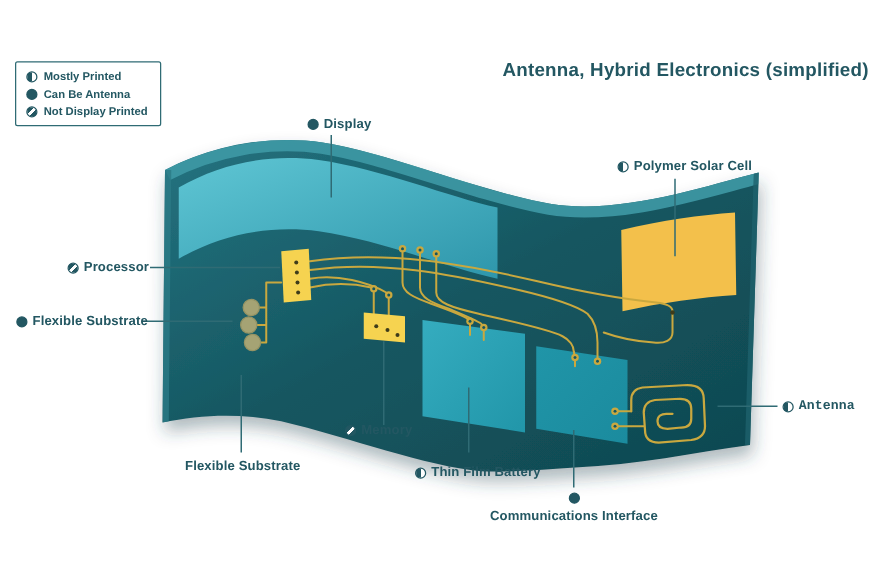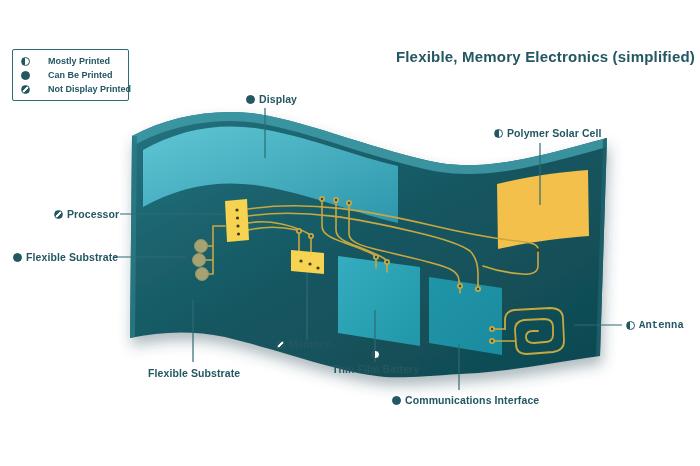--- a/index.html
+++ b/index.html
@@ -10,21 +10,21 @@
     --solar:#f3c04b; --battery1:#35acbf; --battery2:#2196a9;
     --comm1:#2095a8; --comm2:#1b8b9e;
     --trace:#c9a83f; --compYellow:#f6d350; --olive:#a5a374; --pin:#3f3c1a;
   }
   html,body{margin:0;padding:0;background:#fff;}
   .stage{position:relative;width:700px;height:466px;background:#fff;overflow:hidden;
          font-family:"Liberation Sans","DejaVu Sans",sans-serif;color:var(--ink);}
   .title{position:absolute;top:48px;right:5px;font-size:15px;font-weight:bold;letter-spacing:.2px;}
   .legend{position:absolute;left:12px;top:49px;width:101px;border:1.5px solid var(--line);
           border-radius:2px;padding:6px 6px 6px 8px;background:#fff;display:flex;flex-direction:column;gap:4px;}
-  .lg-row{display:flex;align-items:center;gap:18px;font-size:9px;font-weight:bold;white-space:nowrap;}
+  .lg-row{display:flex;align-items:center;gap:5px;font-size:9px;font-weight:bold;white-space:nowrap;}
   .lic{width:7px;height:7px;min-width:7px;border-radius:50%;border:1px solid var(--ink);display:inline-block;background:#fff;}
   .lic[data-icon="full"]{background:var(--ink);}
   .lic[data-icon="half"]{background:linear-gradient(90deg,var(--ink) 50%,#fff 50%);}
   .lic[data-icon="slash"]{background:linear-gradient(135deg,var(--ink) 38%,#fff 38%,#fff 62%,var(--ink) 62%);}
   svg.diagram{position:absolute;left:0;top:0;}
   .lbl{position:absolute;display:flex;align-items:center;gap:4px;font-size:10.5px;font-weight:bold;
        white-space:nowrap;letter-spacing:.1px;}
   .sheet{fill:url(#gsheet);}
   .bevel-top{stroke:var(--bevelTop);stroke-width:18;fill:none;opacity:.9;}
   .bevel-left{stroke:var(--bevelLeft);stroke-width:10;fill:none;opacity:.8;}
@@ -34,30 +34,30 @@
   .lline{stroke:var(--line);stroke-width:1.2;fill:none;}
   .pad{fill:var(--trace);}
   .padc{fill:var(--sheet2);}
   .pin{fill:var(--pin);}
 </style>
 </head>
 <body>
 
 <div class="stage">
 
-  <div class="title">Flexible, Memory Electronics (simplified)</div>
+  <div class="title">Antenna, Hybrid Electronics (simplified)</div>
 
   <div class="legend">
     <div class="lg-row">
       <span class="lic" data-icon="half"></span>
       <span>Mostly Printed</span>
     </div>
     <div class="lg-row">
       <span class="lic" data-icon="full"></span>
-      <span>Can Be Printed</span>
+      <span>Can Be Antenna</span>
     </div>
     <div class="lg-row">
       <span class="lic" data-icon="slash"></span>
       <span>Not Display Printed</span>
     </div>
   </div>
 
   <svg class="diagram" width="700" height="466" viewBox="0 0 700 466">
     <defs>
       <linearGradient id="gsheet" x1="0" y1="0" x2="1" y2="1">
@@ -227,26 +227,26 @@
 
   <div class="lbl" style="left:148px;top:367px;">
     <span>Flexible Substrate</span>
   </div>
 
   <div class="lbl" style="left:276px;top:338px;text-align:right;">
     <span class="lic" data-icon="slash"></span>
     <span>Memory</span>
   </div>
 
-  <div class="lbl" style="left:332px;top:350px;flex-direction:column;">
+  <div class="lbl" style="left:332px;top:372px;">
     <span class="lic" data-icon="half"></span>
     <span>Thin Film Battery</span>
   </div>
 
-  <div class="lbl" style="left:392px;top:394px;">
+  <div class="lbl" style="left:392px;top:394px;flex-direction:column;">
     <span class="lic" data-icon="full"></span>
     <span>Communications Interface</span>
   </div>
 
   <div class="lbl" style="left:626px;top:319px;font-family:Liberation Mono, monospace;">
     <span class="lic" data-icon="half"></span>
     <span>Antenna</span>
   </div>
 
 </div>

